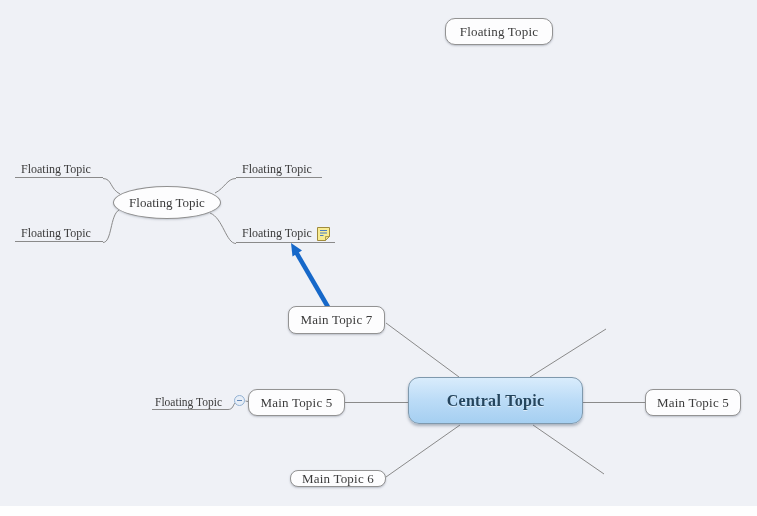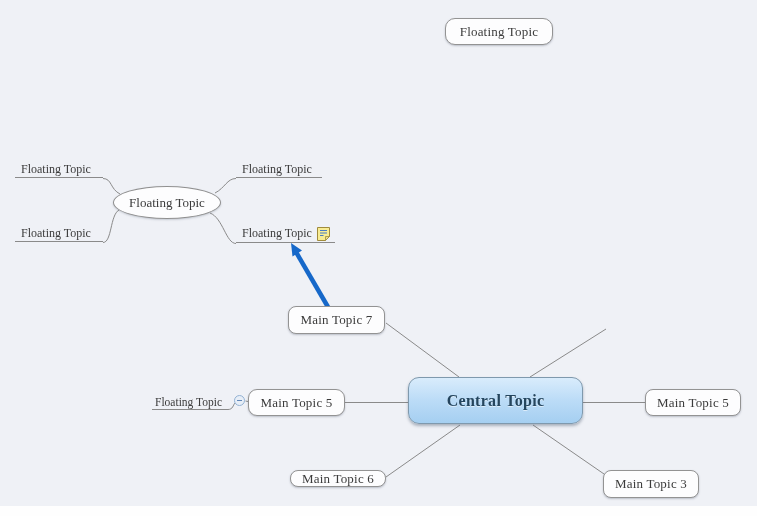--- a/index.html
+++ b/index.html
@@ -113,23 +113,20 @@
     <span>Floating Topic</span>
   </div>
 
   <div class="toggle" style="left:234px;top:395px;">
     <div class="toggle-minus"></div>
   </div>
 
   <div class="topic" style="left:645px;top:389px;width:96px;height:27px;">
     <span>Main Topic 5</span>
   </div>
-  <div class="topic" style="left:603px;top:470px;width:96px;height:28px;">
-    <span>Main Topic 3</span>
-  </div>
   <div class="topic" style="left:288px;top:306px;width:97px;height:28px;">
     <span>Main Topic 7</span>
   </div>
   <div class="topic" style="left:248px;top:389px;width:97px;height:27px;border-radius:9px;">
     <span>Main Topic 5</span>
   </div>
   <div class="topic" style="left:290px;top:470px;width:96px;height:17px;">
     <span>Main Topic 6</span>
   </div>
 

